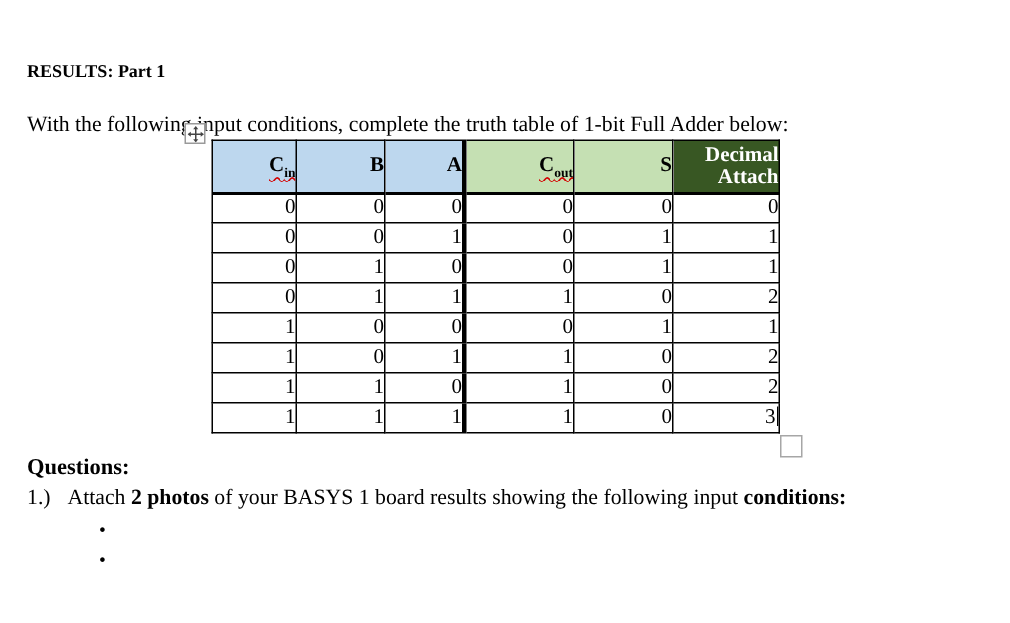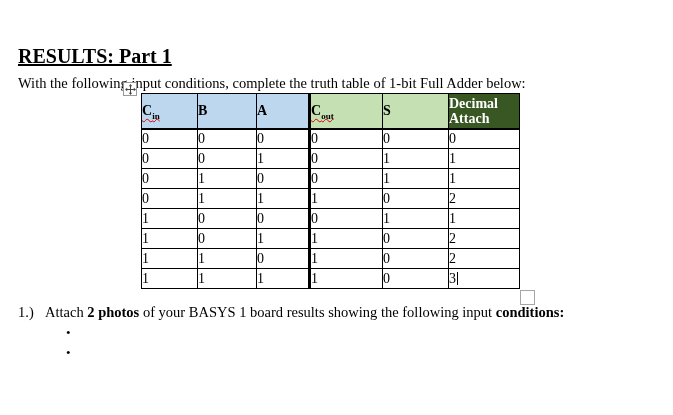--- a/index.html
+++ b/index.html
@@ -6,33 +6,33 @@
     --input-bg:#BDD7EE; --output-bg:#C5E0B3; --decimal-bg:#385723;
     --decimal-fg:#FFFFFF; --border:#000000; --squiggle:#D40000;
   }
   *{box-sizing:border-box;}
   html,body{margin:0;padding:0;}
   body{
     width:673px;height:415px;position:relative;background:#ffffff;
     font-family:"Liberation Serif","DejaVu Serif",serif;color:#000;
     overflow:hidden;
   }
-  .title{position:absolute;left:18px;top:32px;font-size:20px;font-weight:bold;text-decoration:underline;}
+  .title{position:absolute;left:18px;top:32px;font-size:12px;font-weight:bold;}
   .intro{position:absolute;left:18px;top:60px;font-size:14.5px;}
   .move-handle{
     position:absolute;left:123px;top:82px;width:14px;height:14px;
     border:1px solid #9a9a9a;background:#fdfdfd;
     display:flex;align-items:center;justify-content:center;cursor:move;
   }
   table.truth{
     position:absolute;left:141px;top:93px;border-collapse:collapse;
     table-layout:fixed;font-size:14px;
   }
   table.truth th,table.truth td{
-    border:1px solid var(--border);text-align:left;padding:0;
+    border:1px solid var(--border);text-align:right;padding:0;
     overflow:hidden;
   }
   table.truth thead th{height:35px;font-weight:bold;border-bottom:2px solid var(--border);line-height:15px;}
   table.truth td{height:20px;line-height:18px;}
   .grp-input{background:var(--input-bg);}
   .grp-output{background:var(--output-bg);margin-top:34px;}
   .grp-decimal{background:var(--decimal-bg);color:var(--decimal-fg);font-weight:normal;}
   .thick-left{border-left:3px solid var(--border) !important;}
   sub{font-size:9px;line-height:0;}
   .squiggle{
@@ -158,20 +158,21 @@
         <td class="thick-left">1</td>
         <td>0</td>
         <td>3<span class="caret"></span></td>
       </tr>
     </tbody>
 </table>
 
 <div class="resize-handle"></div>
 
 <div class="questions">
+  <div class="q-heading">Questions:</div>
   <div class="q-item">
     <span class="q-number">1.)</span><span id="q1-text"><span>Attach </span><span class="bold">2 photos</span><span> of your BASYS 1 board results showing the following input </span><span class="bold">conditions:</span></span>
   </div>
   <div id="bullet-list">
       <div class="bullet-row">
         <span class="bullet-dot">•</span>
       </div>
       <div class="bullet-row">
         <span class="bullet-dot">•</span>
       </div>

